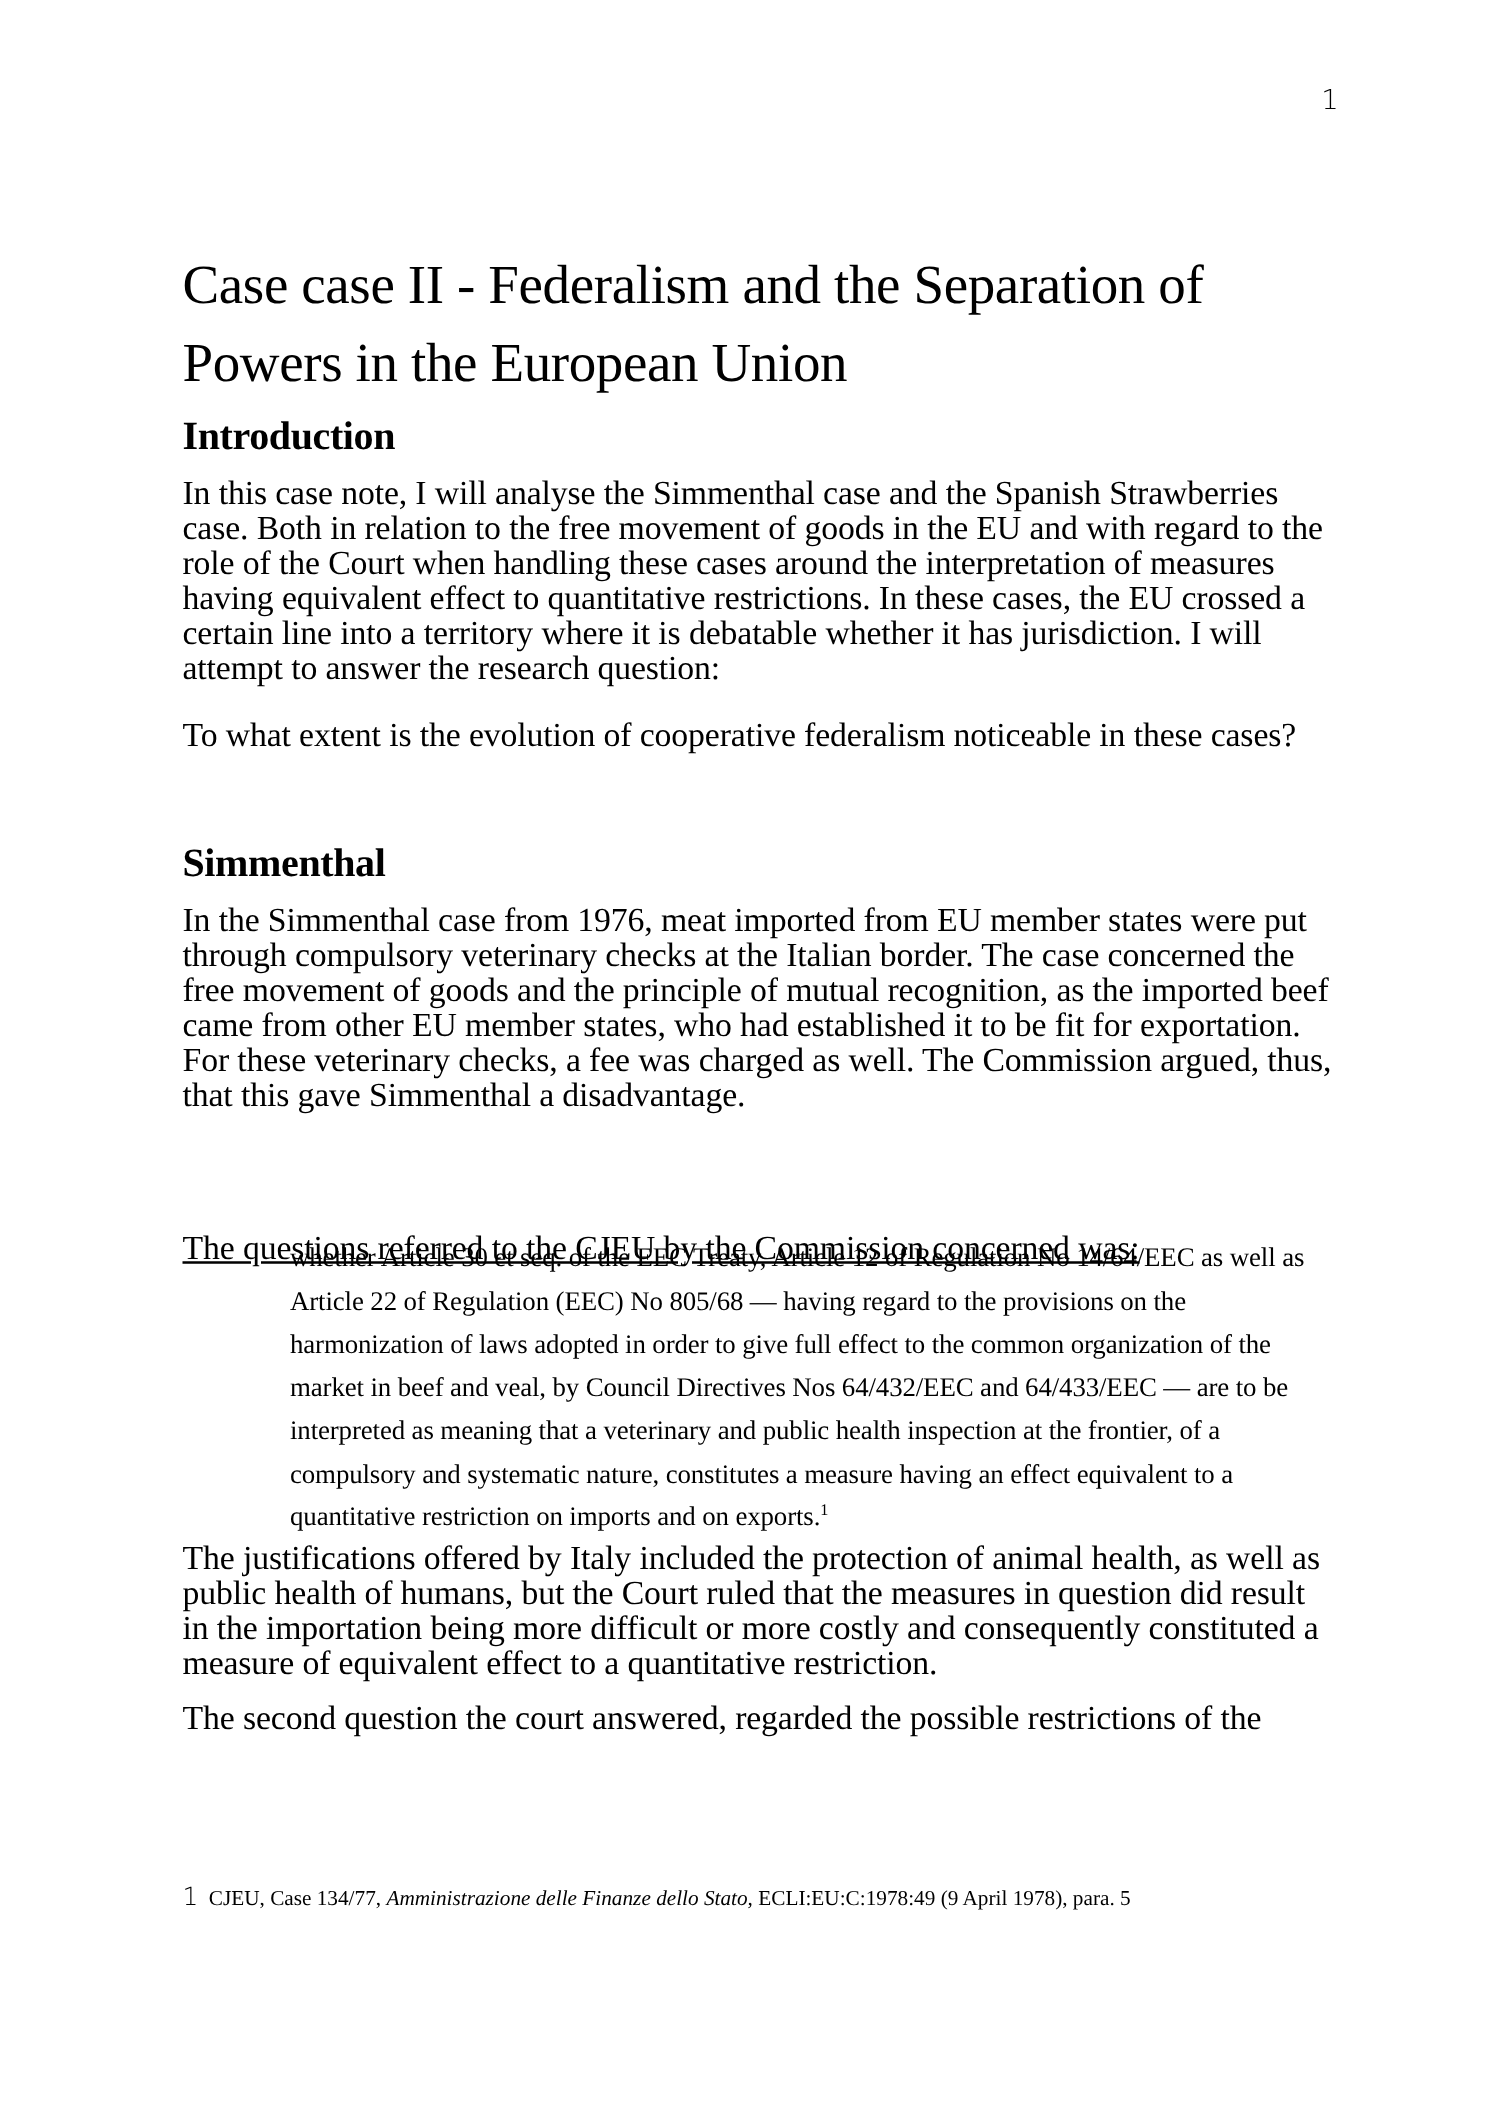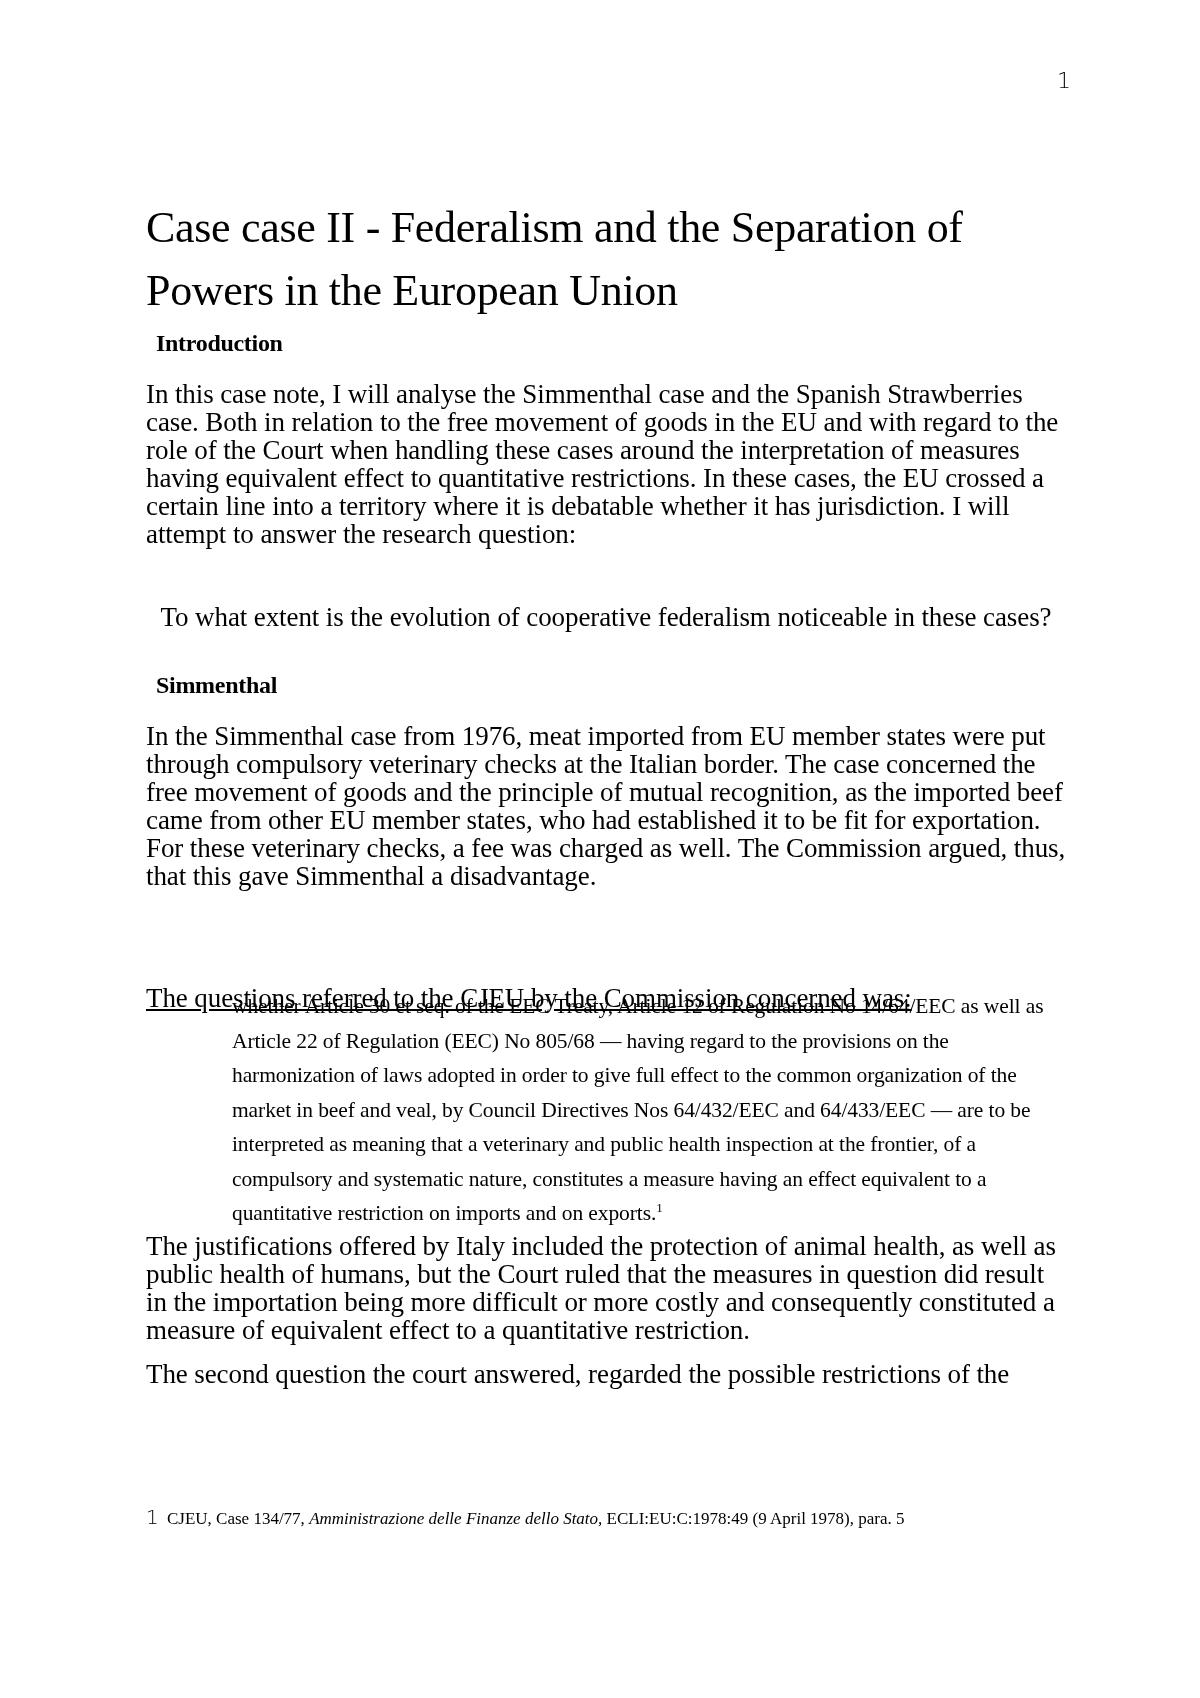--- a/index.html
+++ b/index.html
@@ -1,39 +1,39 @@
 <!DOCTYPE html>
 <html><head>
   <meta charset="utf-8">
   <style>
     html, body { margin: 0; padding: 0; background: #ffffff; }
     body { width: 1200px; height: 1698px; position: relative; overflow: hidden; color: #000; }
     .page-num { position: absolute; top: 68px; left: 1057px; font-family: "DejaVu Sans", sans-serif; font-size: 22px; font-weight: 300; }
     .title { position: absolute; top: 196px; left: 146px; width: 930px; font-family: "Liberation Serif", serif; font-size: 44px; line-height: 63px; font-weight: normal; margin: 0; letter-spacing: -0.3px; }
-    .h2 { position: absolute; left: 156px; font-family: "Liberation Serif", serif; font-size: 24px; font-weight: bold; margin: 0; letter-spacing: -0.3px; }
+    .h2 { position: absolute; left: 146px; font-family: "Liberation Serif", serif; font-size: 32px; font-weight: bold; margin: 0; letter-spacing: -0.3px; }
     .para { position: absolute; left: 146px; width: 920px; font-family: "Liberation Serif", serif; font-size: 27px; line-height: 28px; margin: 0; letter-spacing: -0.1px; }
     .quote { position: absolute; left: 219px; width: 840px; font-family: "Liberation Serif", serif; font-size: 21.5px; line-height: 34.5px; margin: 13px; letter-spacing: -0.1px; }
     sup { font-size: 13px; line-height: 0; vertical-align: 8px; }
     .footnote { position: absolute; top: 1506px; left: 146px; width: 940px; font-family: "Liberation Serif", serif; font-size: 17px; line-height: 22px; white-space: nowrap; }
     .footnote .fn-num { font-family: "DejaVu Sans", sans-serif; font-weight: 300; font-size: 20px; margin-right: 4px; }
     .footnote i { font-style: italic; }
   </style>
 </head>
 <body>
 
 <div>
   <div class="page-num">1</div>
 
   <h1 class="title">Case case II - Federalism and the Separation of Powers in the European Union</h1>
 
   <h2 class="h2" style="top:330px;">Introduction</h2>
 
   <p class="para" style="top:380px;">In this case note, I will analyse the Simmenthal case and the Spanish Strawberries case. Both in relation to the free movement of goods in the EU and with regard to the role of the Court when handling these cases around the interpretation of measures having equivalent effect to quantitative restrictions. In these cases, the EU crossed a certain line into a territory where it is debatable whether it has jurisdiction. I will attempt to answer the research question:</p>
 
-  <p class="para" style="top:603px;text-align:center;">To what extent is the evolution of cooperative federalism noticeable in these cases?</p>
+  <p class="para" style="top:574px;">To what extent is the evolution of cooperative federalism noticeable in these cases?</p>
 
   <h2 class="h2" style="top:672px;text-align:center;">Simmenthal</h2>
 
   <p class="para" style="top:722px;">In the Simmenthal case from 1976, meat imported from EU member states were put through compulsory veterinary checks at the Italian border. The case concerned the free movement of goods and the principle of mutual recognition, as the imported beef came from other EU member states, who had established it to be fit for exportation. For these veterinary checks, a fee was charged as well. The Commission argued, thus, that this gave Simmenthal a disadvantage.</p>
 
   <p class="para" style="top:984px;text-decoration:underline;">The questions referred to the CJEU by the Commission concerned was:</p>
 
   <p class="quote" style="top:976px;"><span>whether Article 30 et seq. of the EEC Treaty, Article 12 of Regulation No 14/64/EEC as well as Article 22 of Regulation (EEC) No 805/68 — having regard to the provisions on the harmonization of laws adopted in order to give full effect to the common organization of the market in beef and veal, by Council Directives Nos 64/432/EEC and 64/433/EEC — are to be interpreted as meaning that a veterinary and public health inspection at the frontier, of a compulsory and systematic nature, constitutes a measure having an effect equivalent to a quantitative restriction on imports and on exports.</span><sup>1</sup></p>
 
   <p class="para" style="top:1232px;">The justifications offered by Italy included the protection of animal health, as well as public health of humans, but the Court ruled that the measures in question did result in the importation being more difficult or more costly and consequently constituted a measure of equivalent effect to a quantitative restriction.</p>

